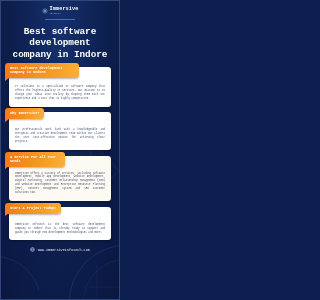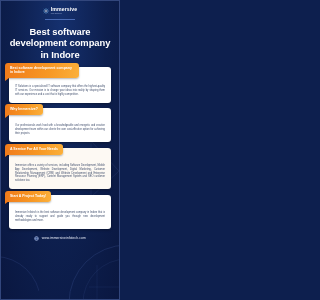--- a/index.html
+++ b/index.html
@@ -10,20 +10,21 @@
     position:relative;
     overflow:hidden;
   }
   .poster {
     position:absolute;
     inset:0;
     background:
       radial-gradient(ellipse at 50% 8%, #15306e 0%, #0d1f4e 55%, #0a1740 100%);
     border:1.2px solid #32467c;
     overflow:hidden;
+    font-family:Liberation Mono, monospace;
   }
   
   .deco { position:absolute; pointer-events:none; opacity:.5; }
   .deco-br { right:-8px; bottom:-4px; width:60px; height:60px; }
   .deco-bl { left:-14px; bottom:6px; width:52px; height:40px; opacity:.35; }
   .deco-tr { right:-6px; top:140px; width:40px; height:60px; opacity:.3; }
 
   
   .header {
     position:relative;

